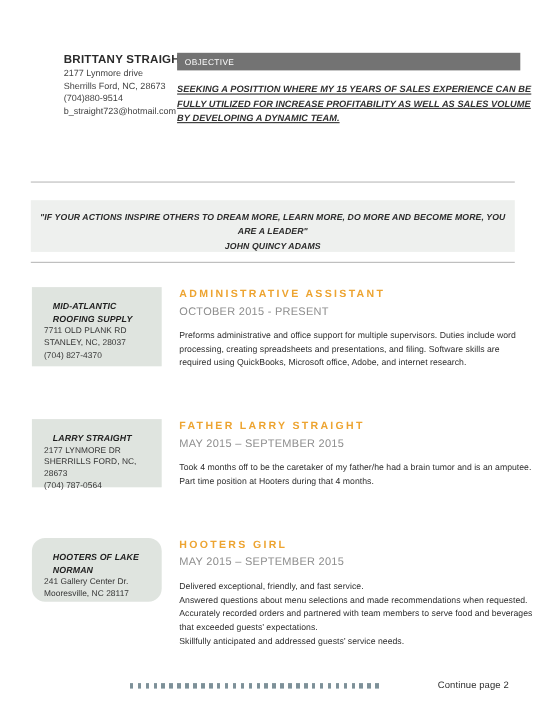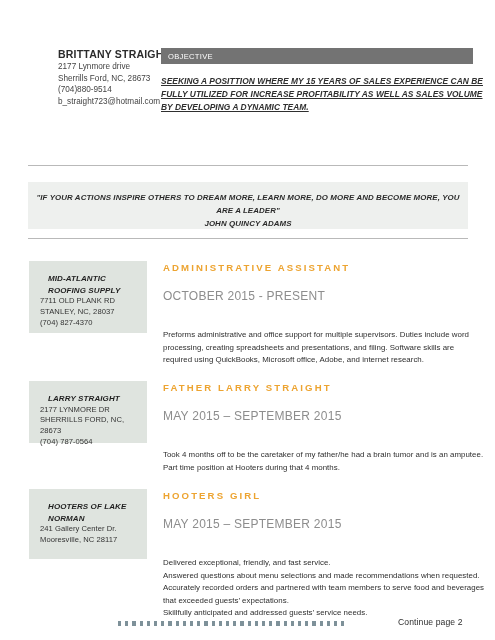--- a/index.html
+++ b/index.html
@@ -127,21 +127,21 @@
     position: absolute;
     left: 29px;
     top: 0;
     width: 118px;
     background: #dfe4df;
     padding: 12px 11px 13px 11px;
     box-sizing: border-box;
   }
   .org-box-1 { height: 72px; }
   .org-box-2 { height: 62px; }
-  .org-box-3 { height: 70px; }
+  .org-box-3 { height: 58px; border-radius: 12px; }
 
   .org-name {
     font-size: 8px;
     font-weight: bold;
     font-style: italic;
     color: #1f1f1f;
     line-height: 11.5px;
     letter-spacing: 0.1px;
     margin-left: 8px;
   }
@@ -159,28 +159,28 @@
     width: 322px;
   }
   .job-title {
     font-size: 9.6px;
     font-weight: bold;
     color: #eda431;
     letter-spacing: 2.1px;
     line-height: 13px;
   }
   .job-dates {
-    margin-top: 16px;
-    font-size: 12px;
+    margin-top: 4px;
+    font-size: 10px;
     color: #8d8d8d;
     letter-spacing: 0.25px;
     line-height: 12px;
   }
   .job-desc {
-    margin-top: 27px;
+    margin-top: 9px;
     font-size: 7.9px;
     color: #2e2e2e;
     line-height: 12.6px;
     letter-spacing: 0.02px;
   }
   .job-desc div { white-space: normal; }
 
   
   .footer {
     position: absolute;

